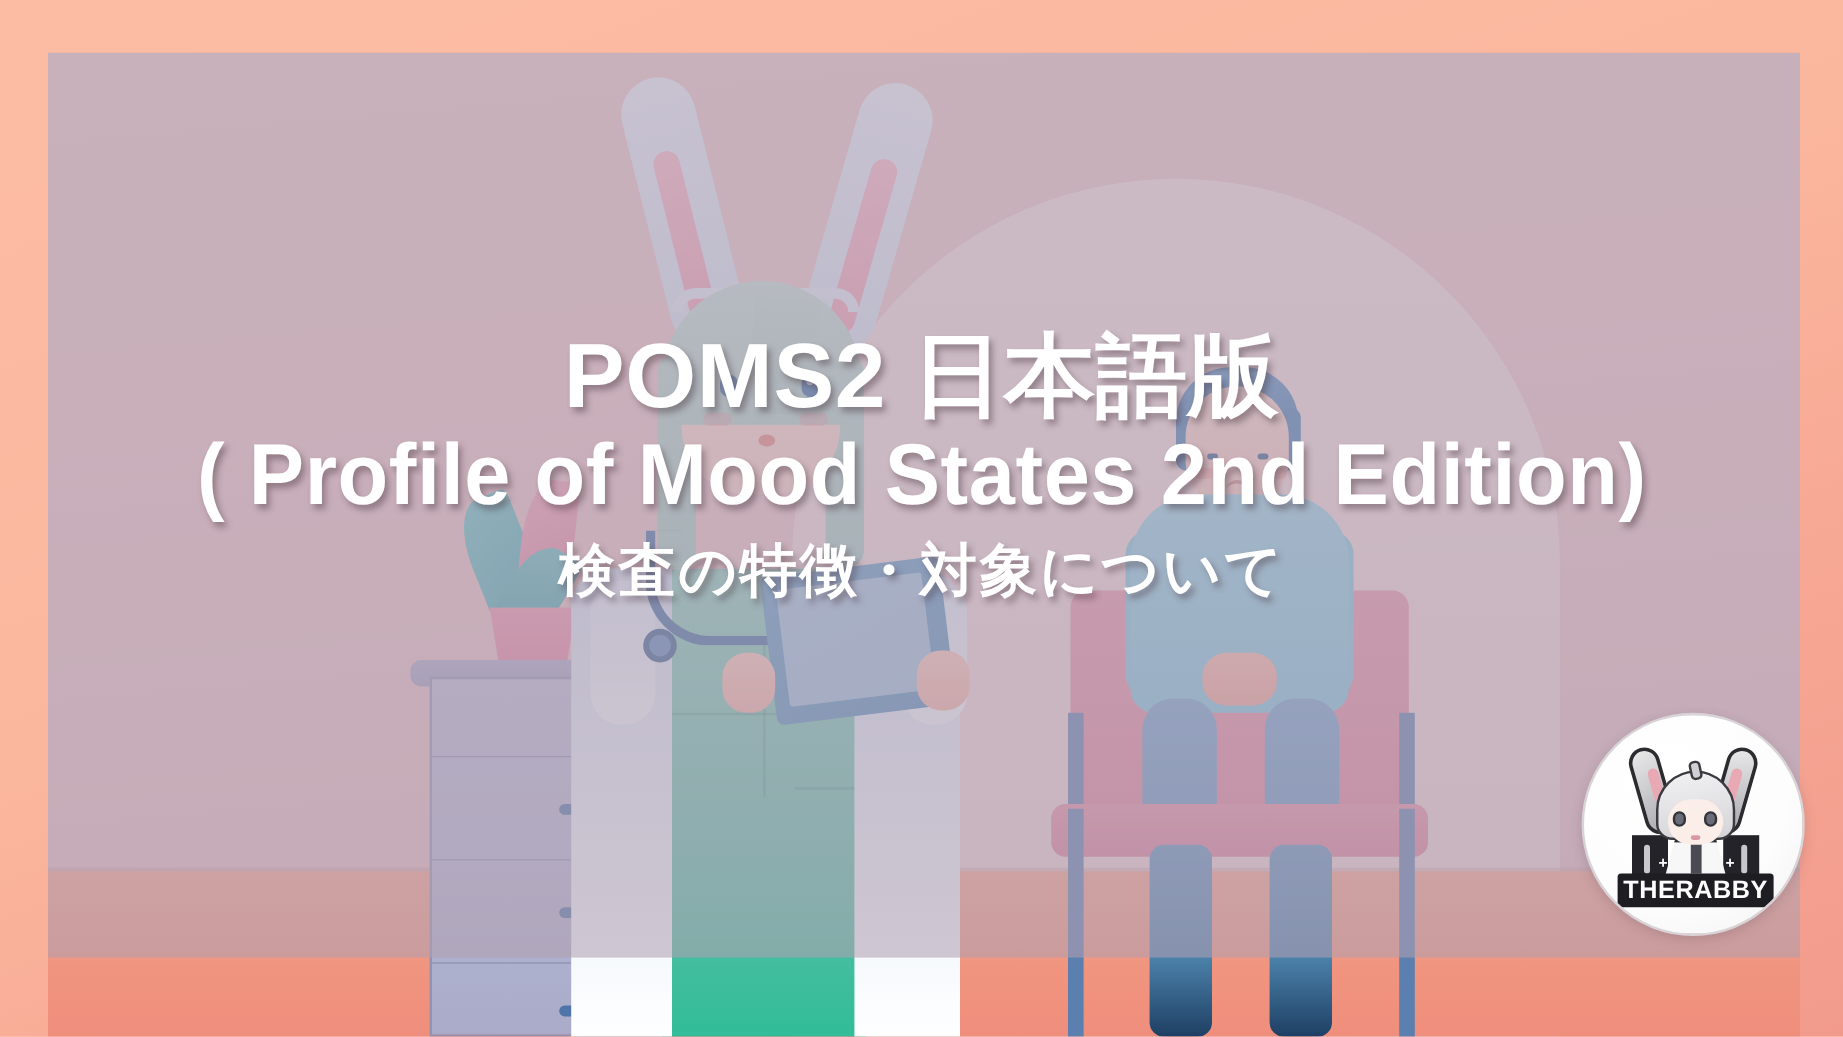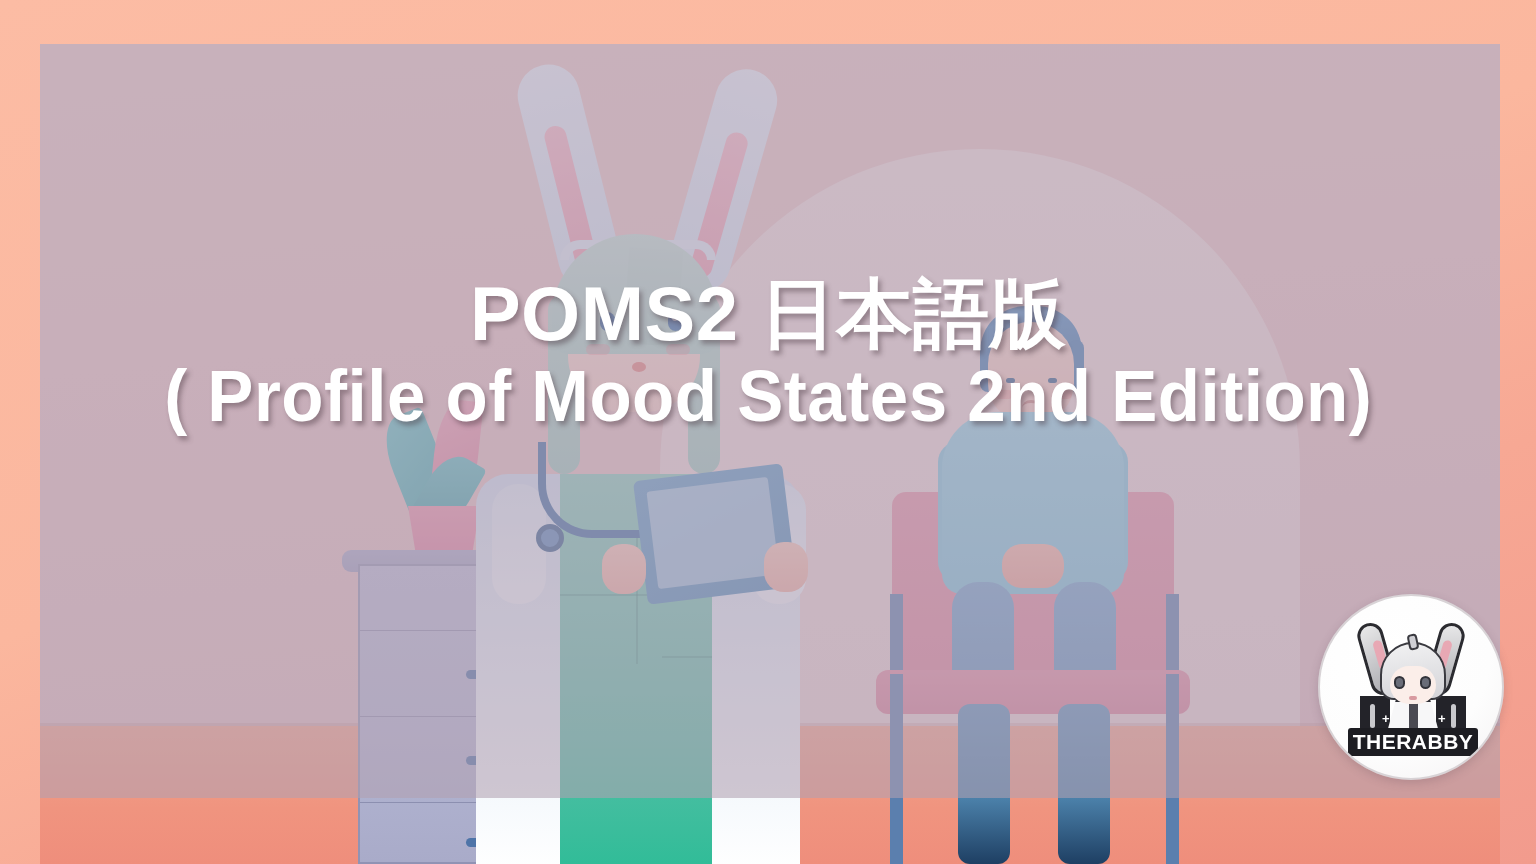--- a/index.html
+++ b/index.html
@@ -474,20 +474,21 @@
     <div class="d-hand l"></div>
     <div class="d-hand r"></div>
 
   </div>
 
   <div class="wash"></div>
 
   <div class="titles">
     <div class="t-line t1">POMS2 日本語版</div>
     <div class="t-line t2">( Profile of Mood States 2nd Edition)</div>
+    <div class="t-line t3">検査の特徴・対象について</div>
   </div>
 
   <div class="logo">
     <div class="logo-inner">
       <div class="lg-shoulder l"></div>
       <div class="lg-shoulder r"></div>
       <div class="lg-tick l"></div>
       <div class="lg-tick r"></div>
       <div class="lg-plus l">+</div>
       <div class="lg-plus r">+</div>

